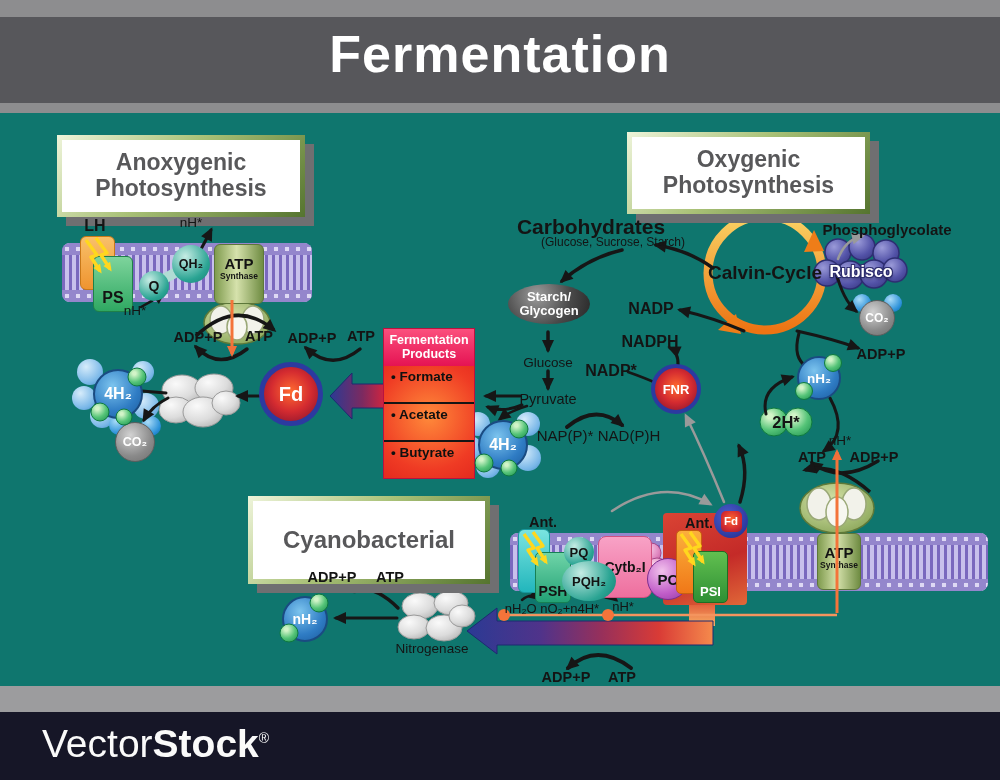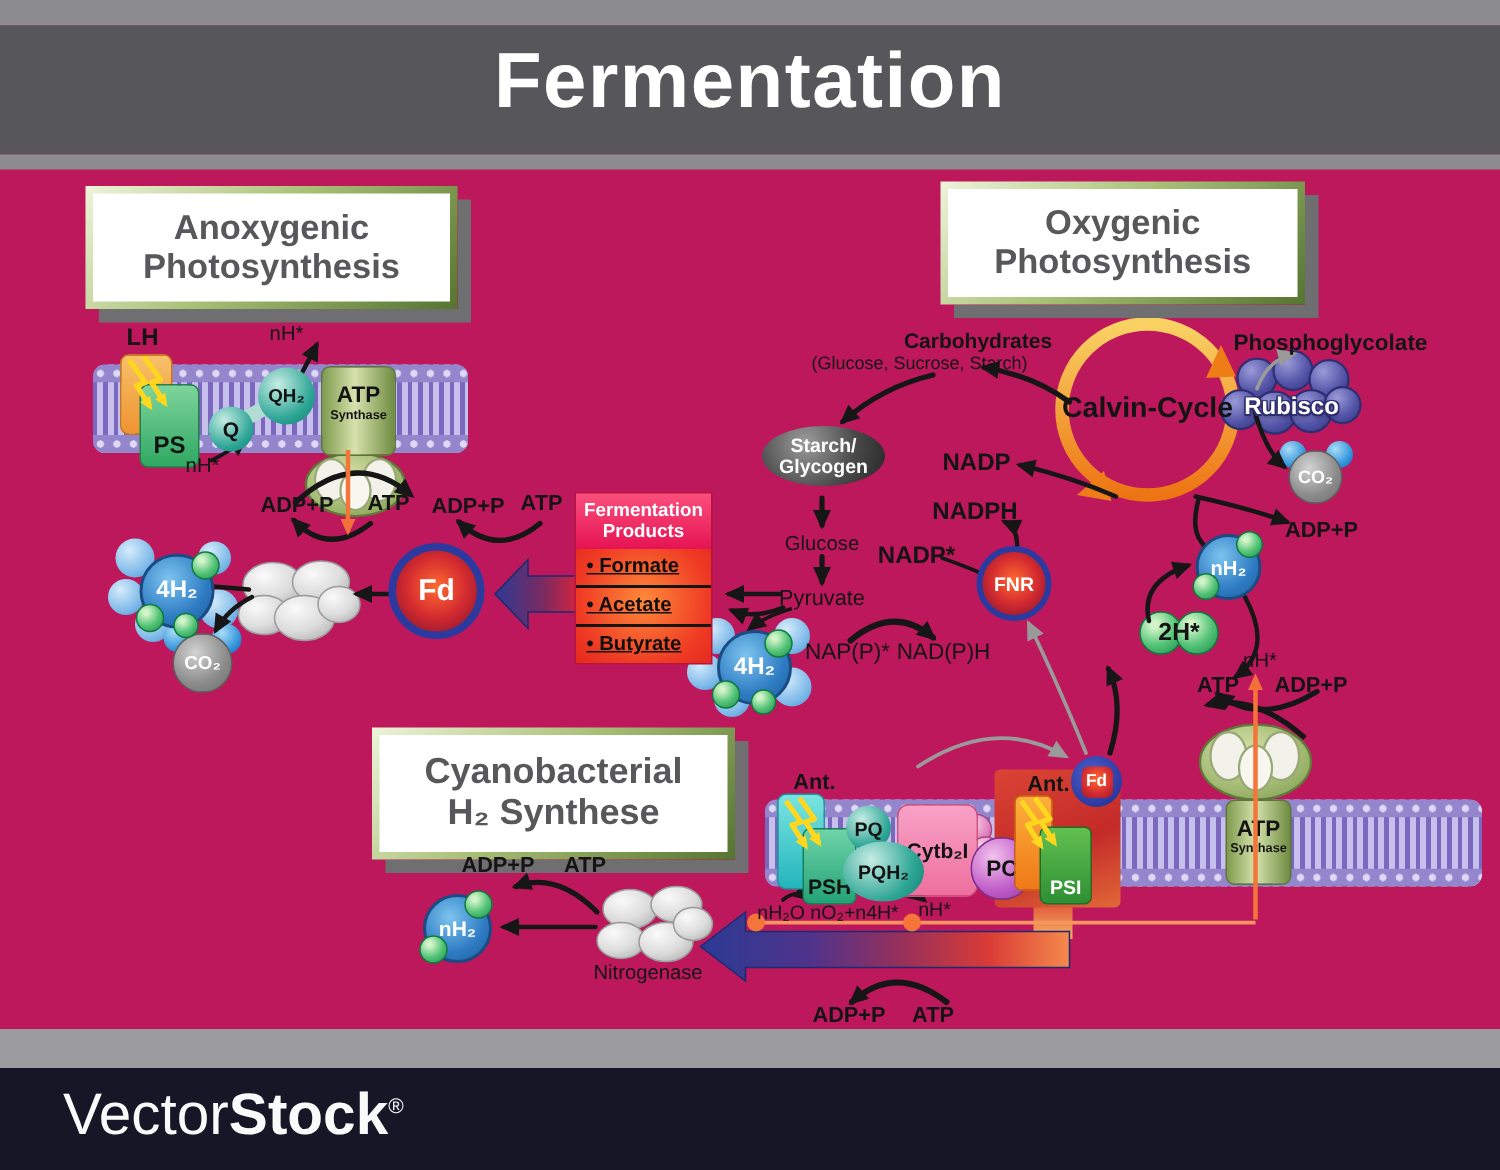--- a/index.html
+++ b/index.html
@@ -1,16 +1,16 @@
 <!DOCTYPE html>
 <html><head>
 <meta charset="utf-8">
 <style>
   html,body{margin:0;padding:0;background:#fff;}
-  .page{position:relative;width:1000px;height:780px;overflow:hidden;background:#be185d;
+  .page{position:relative;width:1000px;height:780px;overflow:hidden;background:#0f766e;
         font-family:"Liberation Sans",sans-serif;}
   svg.layer{position:absolute;left:0;top:0;width:1000px;height:780px;pointer-events:none;}
 
   
   .strip{position:absolute;left:0;width:1000px;}
   .hdr-strip-top{top:0;height:17px;background:#8d8d8f;}
   .hdr-band{top:17px;height:86px;background:#57575b;}
   .hdr-strip-bot{top:103px;height:10px;background:#8d8d8f;}
   .page-title{position:absolute;left:0;top:24px;width:1000px;text-align:center;
       color:#fff;font-size:52px;font-weight:bold;letter-spacing:1px;}
@@ -22,21 +22,21 @@
   .brand .rg{font-size:14px;vertical-align:super;font-weight:300;}
   .url{position:absolute;right:16px;top:733px;color:#fff;font-size:21px;}
 
   
   .lbl{position:absolute;transform:translate(-50%,-50%);white-space:nowrap;
        color:#141414;font-size:14.5px;}
   .b{font-weight:bold;}
 
   
   .tbox{position:absolute;background:linear-gradient(135deg,#eef4da,#a9c177 45%,#55742f);
-        padding:5px;box-shadow:9px 9px 0 #6f6f71;}
+        padding:5px;box-shadow:9px 9px 0 #6f6f71;margin-top:11px;}
   .tbox .in{background:#fff;height:100%;display:flex;flex-direction:column;
         align-items:center;justify-content:center;font-weight:bold;color:#58585a;
         text-align:center;line-height:1.12;}
 
   
   .membrane{position:absolute;border-radius:8px;
      background:repeating-linear-gradient(90deg,#7a68be 0 3px,#c8c0ec 3px 7px);}
   .membrane::before,.membrane::after{content:"";position:absolute;left:0;right:0;height:12px;
      background:radial-gradient(circle 4px at 5px 6px,#ded8f4 58%,rgba(0,0,0,0) 64%) 0 0/11px 12px repeat-x,#9486cc;}
   .membrane::before{top:0;border-radius:8px 8px 0 0;}
@@ -58,21 +58,21 @@
   .graycore{background:radial-gradient(circle at 38% 32%,#d2d2d2,#8a8a8a 60%,#6e6e6e);
       border:1px solid #5e5e5e;color:#fff;}
   .redring{border:5px solid #2c3aa0;color:#fff;
       background:radial-gradient(circle at 50% 45%,#ff6a30 0%,#d42b30 50%,#97182e 85%);}
 
   
   .fbox{position:absolute;left:383px;top:328px;width:90px;border:1px solid #b81340;}
   .fbox .hd{background:linear-gradient(180deg,#fb4f7d,#e51353);color:#fff;font-weight:bold;
       font-size:12.5px;text-align:center;line-height:1.15;padding:4px 0;}
   .fbox .bd{background:radial-gradient(circle at 50% 45%,#ff8a3a 0%,#ef3b24 70%,#e42a1e);}
-  .fbox .it{font-size:13.5px;font-weight:bold;color:#101010;padding:3px 2px 6px 7px;text-decoration:underline;}
+  .fbox .it{font-size:13.5px;font-weight:bold;color:#101010;padding:3px 2px 18px 7px;}
   .fbox .it + .it{border-top:2px solid #151515;}
 
   
   .syn{position:absolute;border-radius:6px;display:flex;flex-direction:column;align-items:center;
       background:linear-gradient(90deg,#7f9b4e,#d6e2ac 45%,#6f8c42);
       border:1px solid #5d773a;color:#131313;font-weight:bold;}
   .syn .t1{font-size:15px;margin-top:10px;}
   .syn .t2{font-size:8.5px;margin-top:-1px;}
 
   .redbox{position:absolute;left:663px;top:513px;width:84px;height:92px;border-radius:4px;
@@ -302,21 +302,20 @@
   </div>
   <div class="tbox" style="left:627px;top:121px;width:233px;height:72px;">
     <div class="in" style="font-size:23px;">
       <span>Oxygenic</span>
       <span>Photosynthesis</span>
     </div>
   </div>
   <div class="tbox" style="left:248px;top:485px;width:232px;height:78px;">
     <div class="in" style="font-size:24px;">
       <span>Cyanobacterial</span>
-      <span>H₂ Synthese</span>
     </div>
   </div>
 
   <div class="pr" style="left:80px;top:236px;width:33px;height:52px;background:linear-gradient(180deg,#f8c06a,#ef9430);border:1px solid #c87818;"></div>
   <div class="pr" style="left:93px;top:256px;width:38px;height:50px;background:linear-gradient(180deg,#7ed49c,#2fa862);border:1px solid #1f8048;font-size:16px;padding-bottom:4px;">
     <span>PS</span>
   </div>
   <div class="syn" style="left:214px;top:244px;width:48px;height:58px;">
     <span class="t1">ATP</span>
     <span class="t2">Synthase</span>
@@ -351,21 +350,21 @@
   <div class="sp redring" style="left:291px;top:394px;width:54px;height:54px;font-size:20px;">
     <span>Fd</span>
   </div>
   <div class="sp bluecore" style="left:118px;top:394px;width:46px;height:46px;font-size:16px;">
     <span>4H₂</span>
   </div>
   <div class="sp graycore" style="left:135px;top:442px;width:38px;height:38px;font-size:12.5px;">
     <span>CO₂</span>
   </div>
 
-  <div class="lbl b" style="left:652px;top:227px;font-size:14px;">Carbohydrates</div>
+  <div class="lbl b" style="left:591px;top:227px;font-size:21px;">Carbohydrates</div>
   <div class="lbl" style="left:613px;top:242px;font-size:12px;">(Glucose, Sucrose, Starch)</div>
   <div class="lbl b" style="left:887px;top:229px;font-size:15px;">Phosphoglycolate</div>
   <div class="lbl b" style="left:765px;top:273px;font-size:19px;">Calvin-Cycle</div>
   <div class="rub" style="left:861px;top:272px;">Rubisco</div>
   <div class="sp graycore" style="left:877px;top:318px;width:34px;height:34px;font-size:12px;">
     <span>CO₂</span>
   </div>
   <div class="starch" style="left:549px;top:304px;">
     <span>Starch/</span>
     <span>Glycogen</span>

